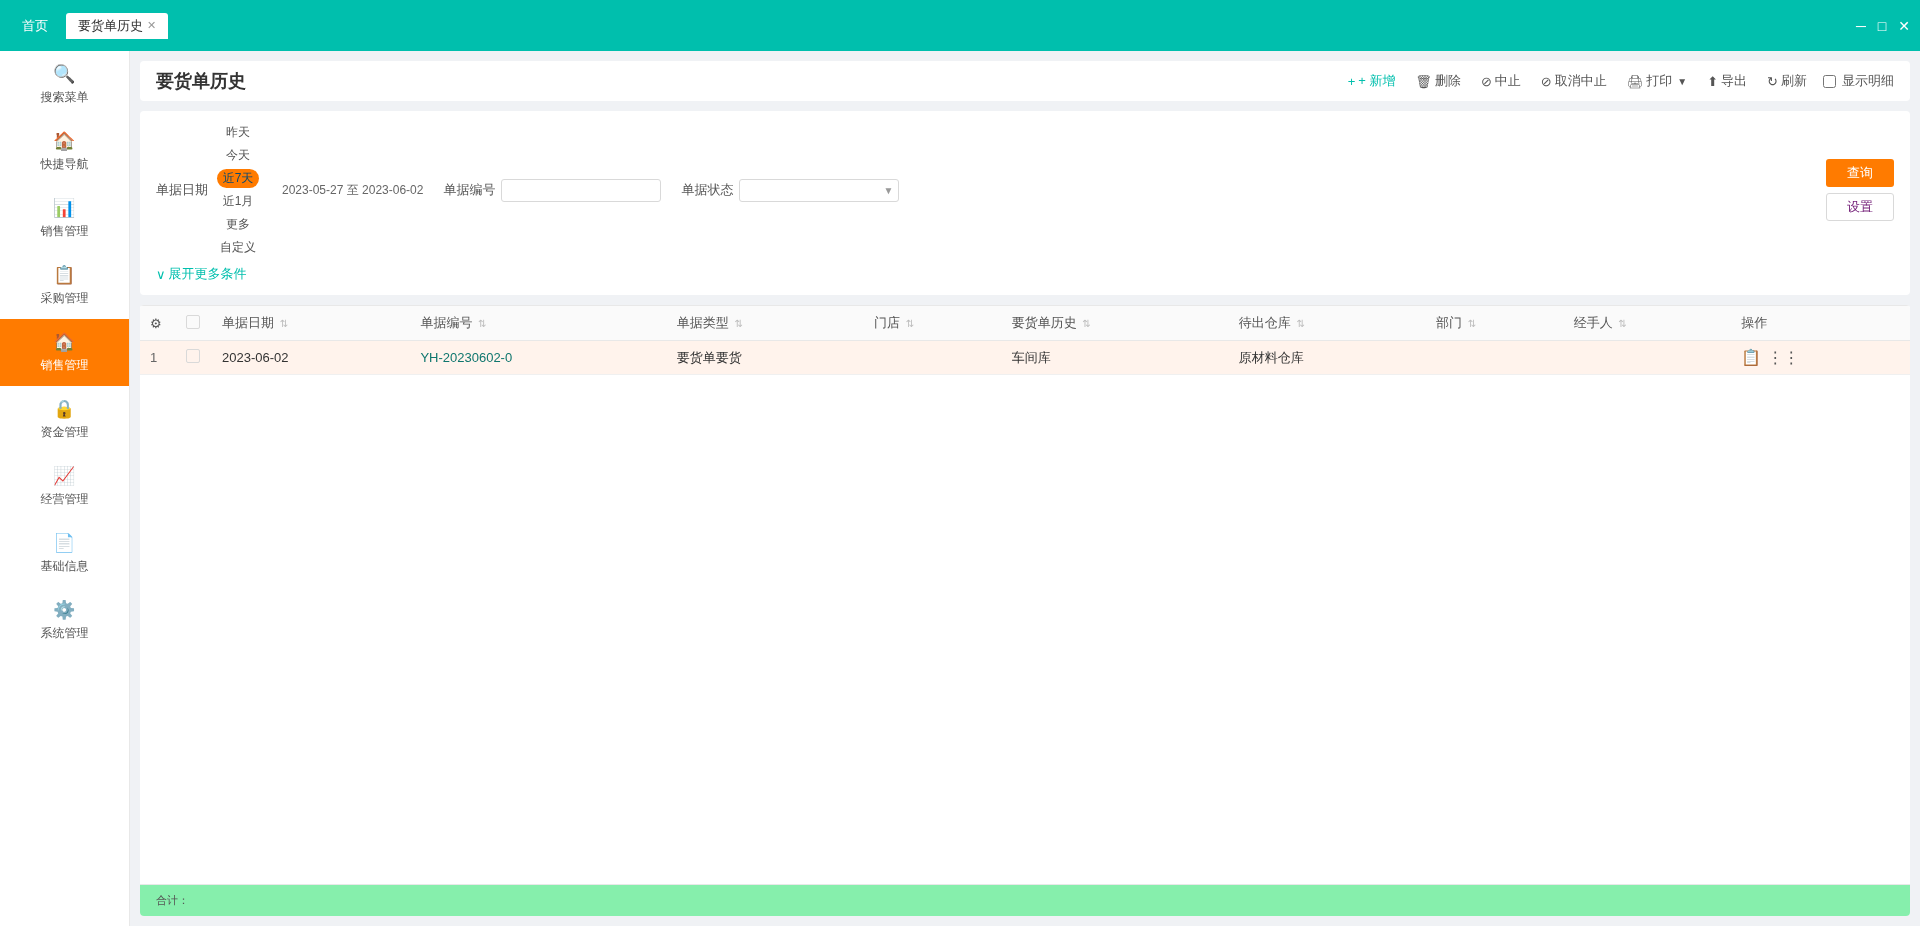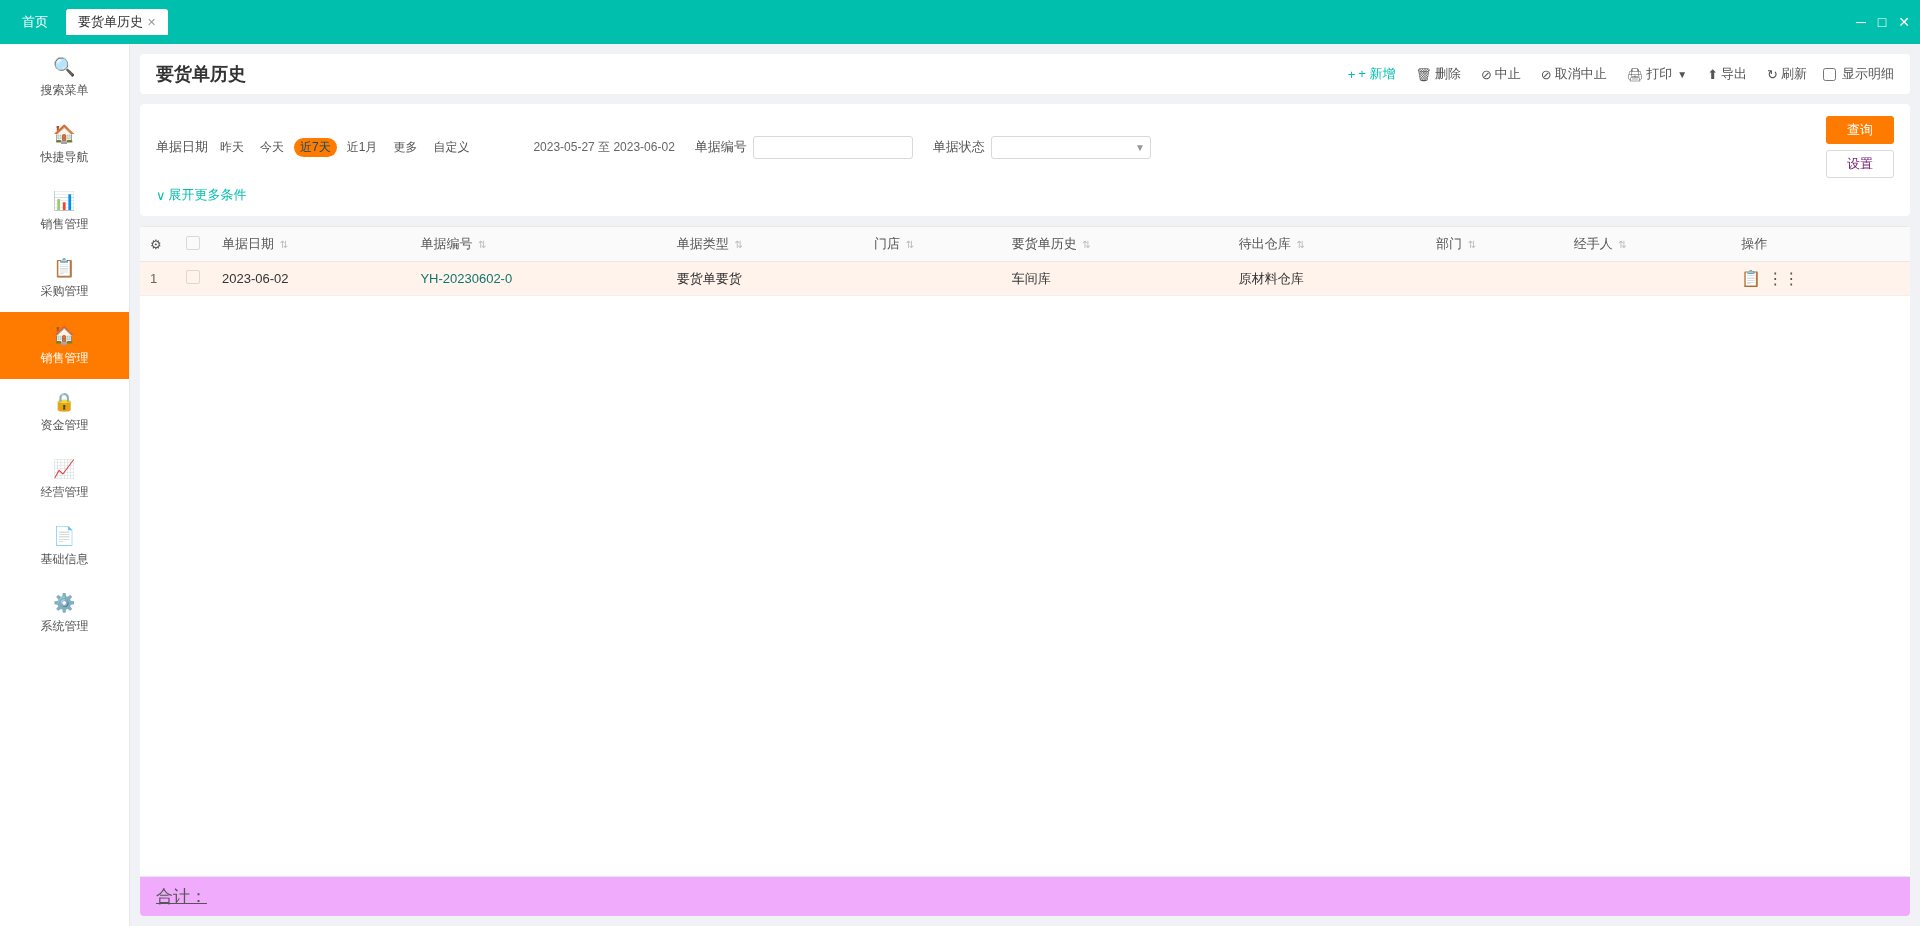--- a/index.html
+++ b/index.html
@@ -1,20 +1,20 @@
 <!DOCTYPE html>
 <html><head>
   <meta charset="utf-8">
   <style>
     * { box-sizing: border-box; margin: 0; padding: 0; }
     body { font-family: 'Microsoft YaHei', Arial, sans-serif; font-size: 13px; background: #f0f2f5; display: flex; flex-direction: column; height: 926px; overflow: hidden; }
 
     
     .top-bar {
-      height: 44px;
+      height: 51px;
       background: #00bfad;
       display: flex;
       align-items: center;
       padding: 0 10px;
       gap: 6px;
       flex-shrink: 0;
     }
     .top-tab {
       padding: 4px 12px;
       border-radius: 3px 3px 0 0;
@@ -136,33 +136,34 @@
     .filter-group {
       display: flex;
       align-items: center;
       gap: 6px;
     }
     .filter-label { color: #555; font-size: 13px; white-space: nowrap; }
     .date-shortcuts {
       display: flex;
       align-items: center;
       gap: 4px;
+      flex-direction: column;
     }
     .date-shortcut {
       padding: 1px 6px;
       border-radius: 10px;
       cursor: pointer;
       color: #555;
       font-size: 12px;
     }
     .date-shortcut.active {
       background: #ff7b00;
       color: #0c4a6e;
     }
-    .date-range { color: #666; font-size: 12px; margin-left: 38px; }
+    .date-range { color: #666; font-size: 12px; }
     .filter-input {
       border: 1px solid #d9d9d9;
       border-radius: 3px;
       padding: 3px 8px;
       font-size: 13px;
       width: 160px;
       outline: none;
     }
     .filter-select-wrapper {
       position: relative;
@@ -255,26 +256,25 @@
     .table-settings-col { width: 36px; text-align: center; }
     .table-check-col { width: 36px; text-align: center; }
     .row-number { color: #666; }
     .link-text { color: #0f766e; cursor: pointer; text-decoration: none; }
     .row-actions { display: flex; gap: 6px; }
     .row-action-btn { background: none; border: none; cursor: pointer; color: #555; font-size: 16px; padding: 0; }
 
     
     .total-row {
       padding: 8px 16px;
-      background: #f0abfc;
+      background: #86efac;
       border-top: 1px solid #e8e8e8;
       color: #555;
-      font-size: 17px;
+      font-size: 11px;
       margin-top: auto;
-      text-decoration: underline;
     }
 
     
     .pagination {
       display: flex;
       align-items: center;
       justify-content: flex-end;
       padding: 8px 16px;
       background: #fff;
       border-top: 1px solid #e8e8e8;

